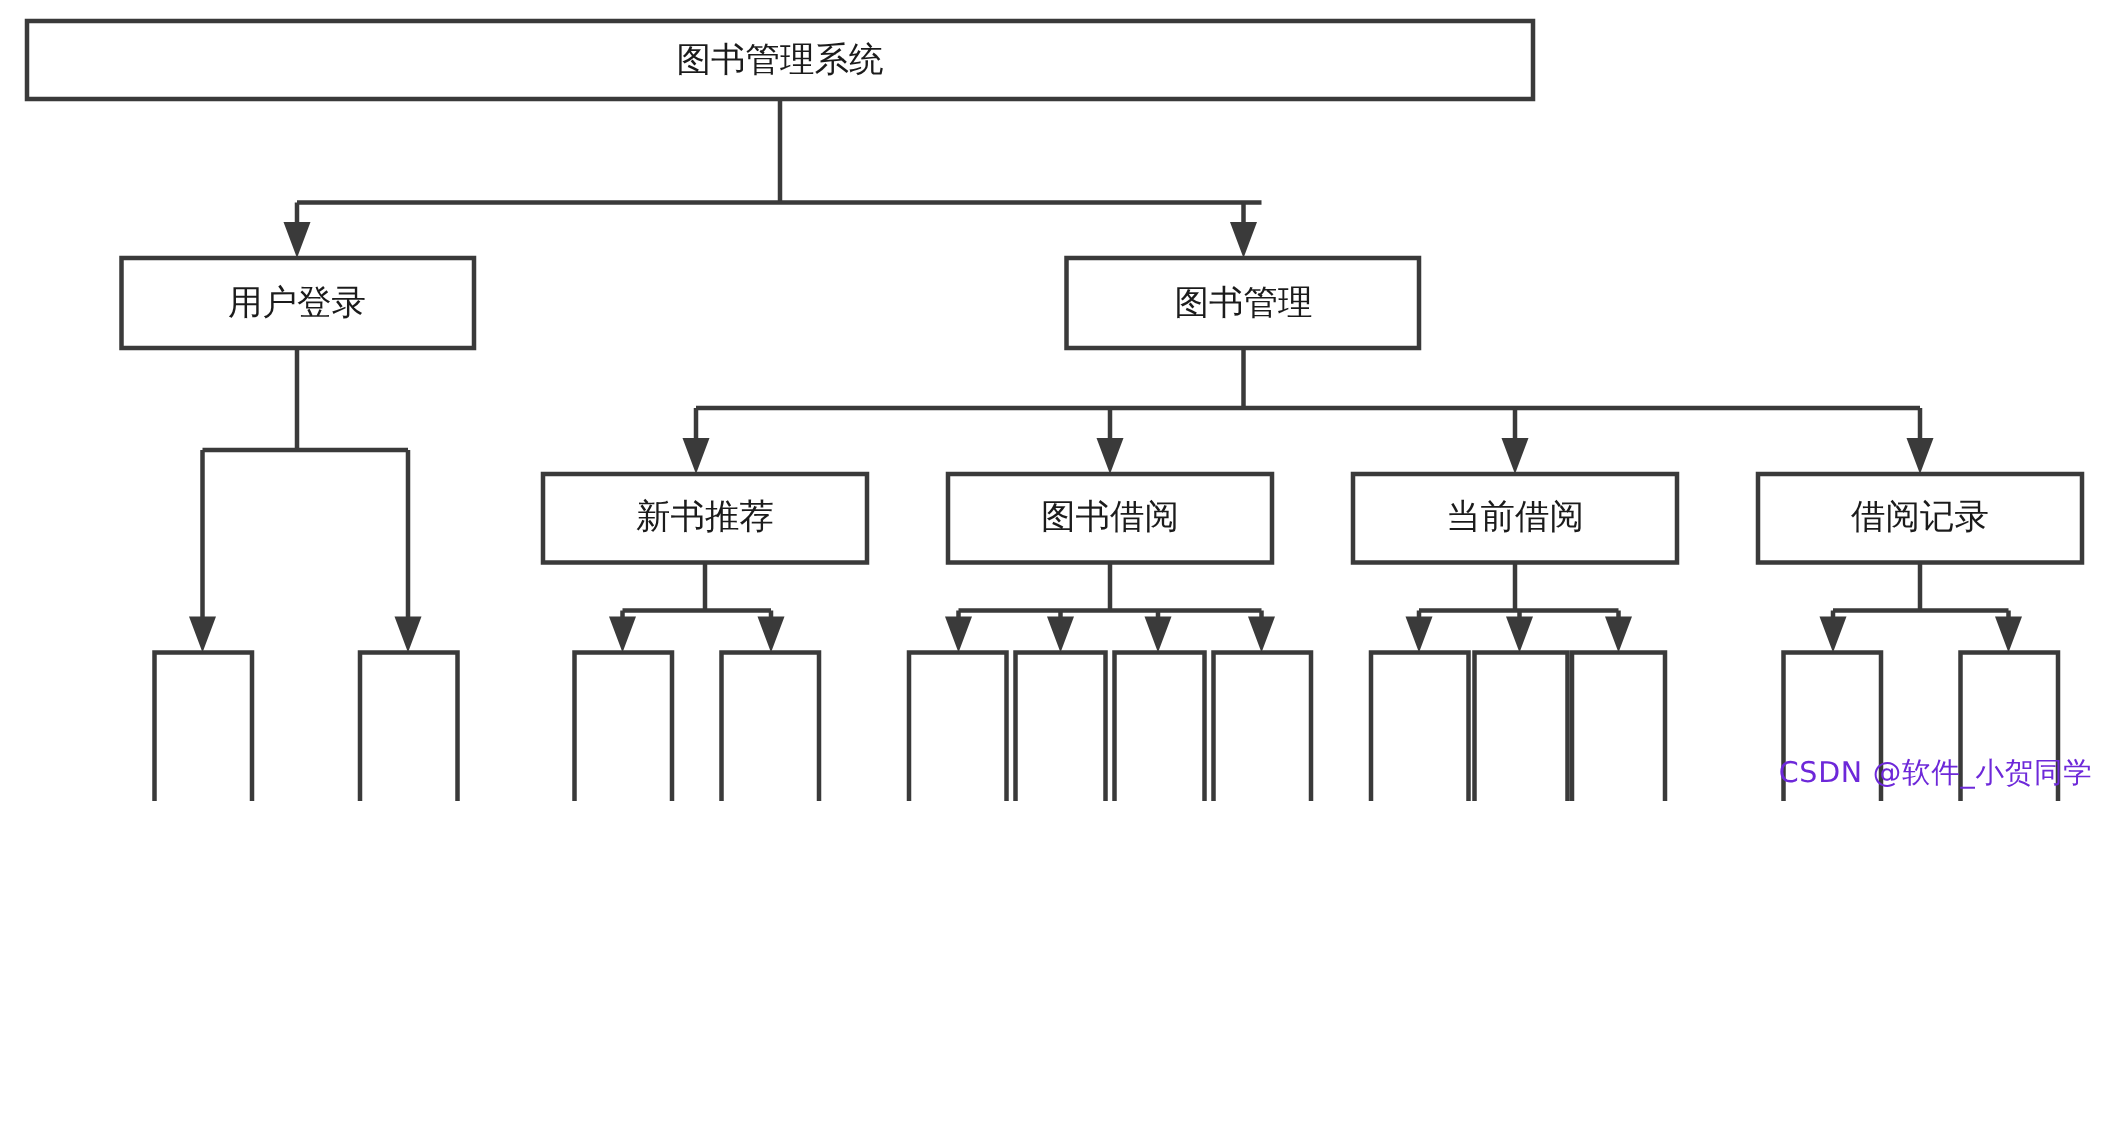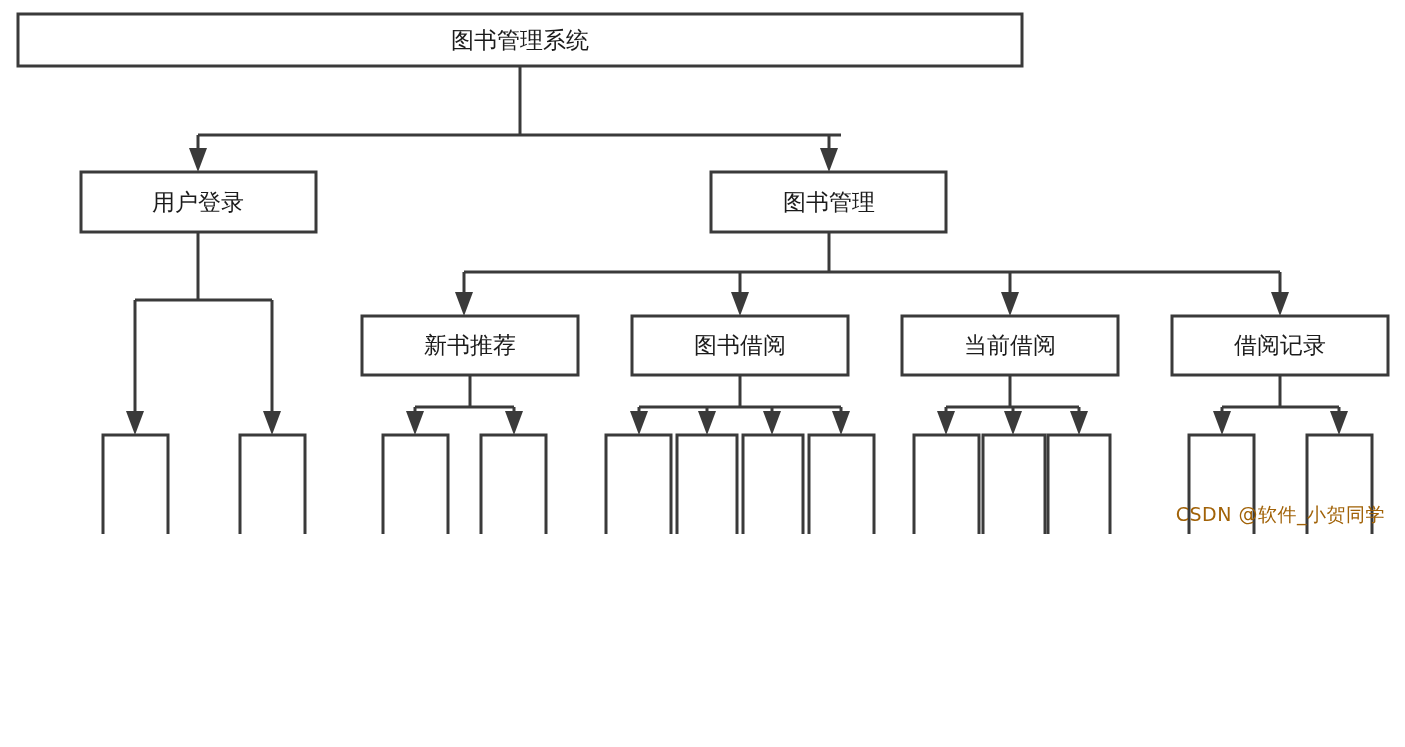--- a/index.html
+++ b/index.html
@@ -60,25 +60,25 @@
     letter-spacing: 5px;
     display: flex;
     align-items: center;
     justify-content: center;
     text-align: center;
     pointer-events: none;
     user-select: none;
   }
   .watermark {
     position: absolute;
-    right: 20px;
+    right: 10px;
     bottom: 6px;
     font-family: "DejaVu Sans", "Liberation Sans", sans-serif;
     font-size: 19px;
-    color: #a16207;
+    color: #6d28d9;
     letter-spacing: 0.5px;
     white-space: nowrap;
     user-select: none;
   }
 </style>
 </head>
 <body>
 
 <div id="diagram-root">
 

